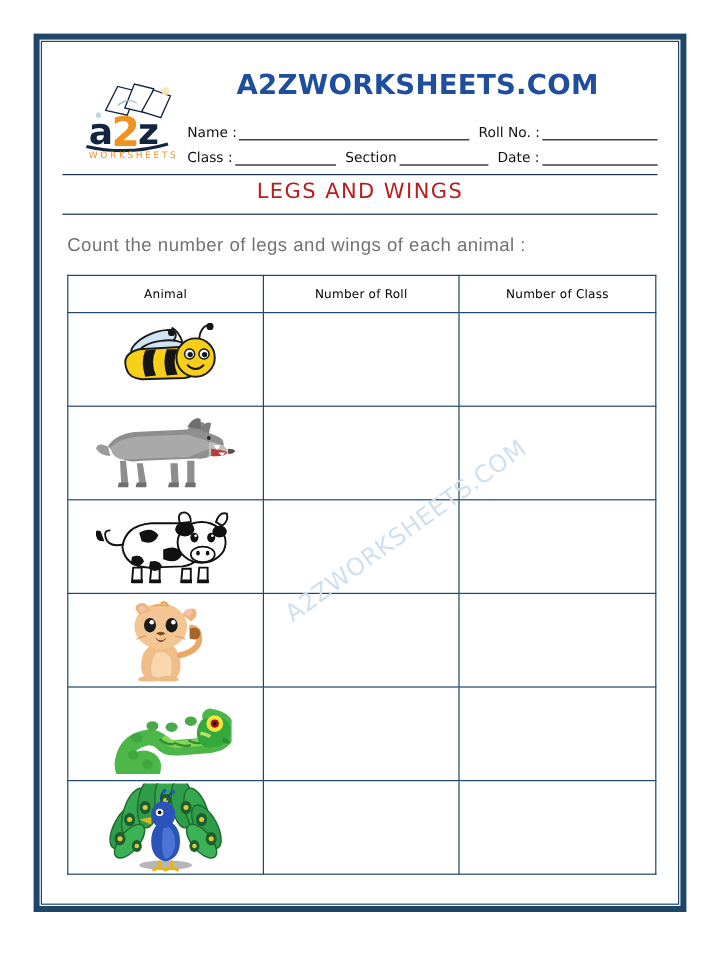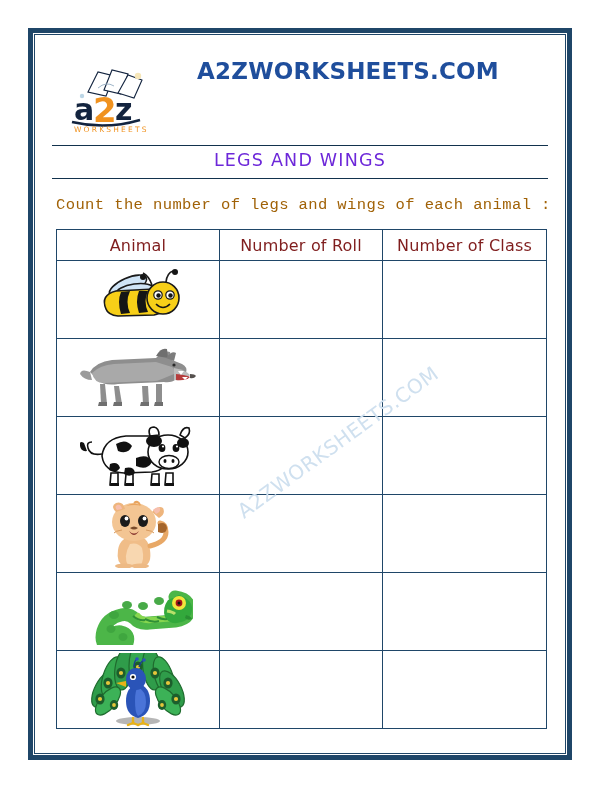--- a/index.html
+++ b/index.html
@@ -81,53 +81,53 @@
   .rule.grow { flex: 1 1 auto; }
   .gap { width: 8px; flex: 0 0 auto; }
   
   .ws-title {
     position: absolute;
     left: 14px; top: 112px;
     width: 496px;
     text-align: center;
     font-size: 17.5px;
     letter-spacing: 1.2px;
-    color: #6d28d9;
+    color: #b91c1c;
     font-family: "DejaVu Sans", sans-serif;
     border-bottom: 1.4px solid #12324d;
     padding-bottom: 8px;
   }
   .instruction {
     position: absolute;
     left: 18px; top: 158px;
     width: 500px;
     font-size: 15.5px;
     letter-spacing: .4px;
-    color: #a16207;
-    font-family: Liberation Mono, monospace;
+    color: #737373;
+    font-family: Liberation Sans, sans-serif;
   }
   
   .tbl {
     position: absolute;
     left: 18px; top: 191px;
     width: 490px;
     border-collapse: collapse;
     table-layout: fixed;
   }
   .tbl th, .tbl td {
     border: 1.3px solid #1f4668;
     padding: 0;
     text-align: center;
     vertical-align: middle;
   }
   .tbl th {
     height: 31px;
-    font-size: 16px;
+    font-size: 10px;
     font-weight: normal;
-    color: #7f1d1d;
+    color: #000000;
     font-family: "DejaVu Sans", sans-serif;
     letter-spacing: .2px;
   }
   .tbl td.anim { height: 78px; }
   .col-animal { width: 163px; }
   .col-legs   { width: 163px; }
   .col-wings  { width: 164px; }
   .art { display:block; margin: 0 auto; }
   
   .watermark {
@@ -172,20 +172,39 @@
           <text x="6" y="58" font-family="DejaVu Sans, sans-serif" font-size="30" font-weight="bold" fill="#13243f">a</text>
           <text x="25" y="60" font-family="DejaVu Sans, sans-serif" font-size="34" font-weight="bold" fill="#f0921f">2</text>
           <text x="47" y="58" font-family="DejaVu Sans, sans-serif" font-size="30" font-weight="bold" fill="#13243f">z</text>
           <path d="M4 60 q34 8 68 -2" stroke="#13243f" stroke-width="2.6" fill="none"></path>
           <text x="6" y="70" font-family="DejaVu Sans, sans-serif" font-size="7.5" letter-spacing="2.2" fill="#f0921f">WORKSHEETS</text>
         </svg>
       </div>
 
       <div class="brand-title">A2ZWORKSHEETS.COM</div>
 
+      <div class="fields">
+        <div class="field-row">
+          <span class="field-label">Name :</span>
+          <span class="rule grow"></span>
+          <span class="gap"></span>
+          <span class="field-label">Roll No. :</span>
+          <span class="rule" style="width:96px"></span>
+        </div>
+        <div class="field-row">
+          <span class="field-label">Class :</span>
+          <span class="rule" style="width:84px"></span>
+          <span class="gap"></span>
+          <span class="field-label">Section</span>
+          <span class="rule" style="width:74px"></span>
+          <span class="gap"></span>
+          <span class="field-label">Date :</span>
+          <span class="rule grow"></span>
+        </div>
+      </div>
     </div>
 
     <div class="ws-title">LEGS AND WINGS</div>
 
     <div class="instruction">Count the number of legs and wings of each animal :</div>
 
     <table class="tbl">
       <thead>
         <tr>
           <th class="col-animal">Animal</th>

